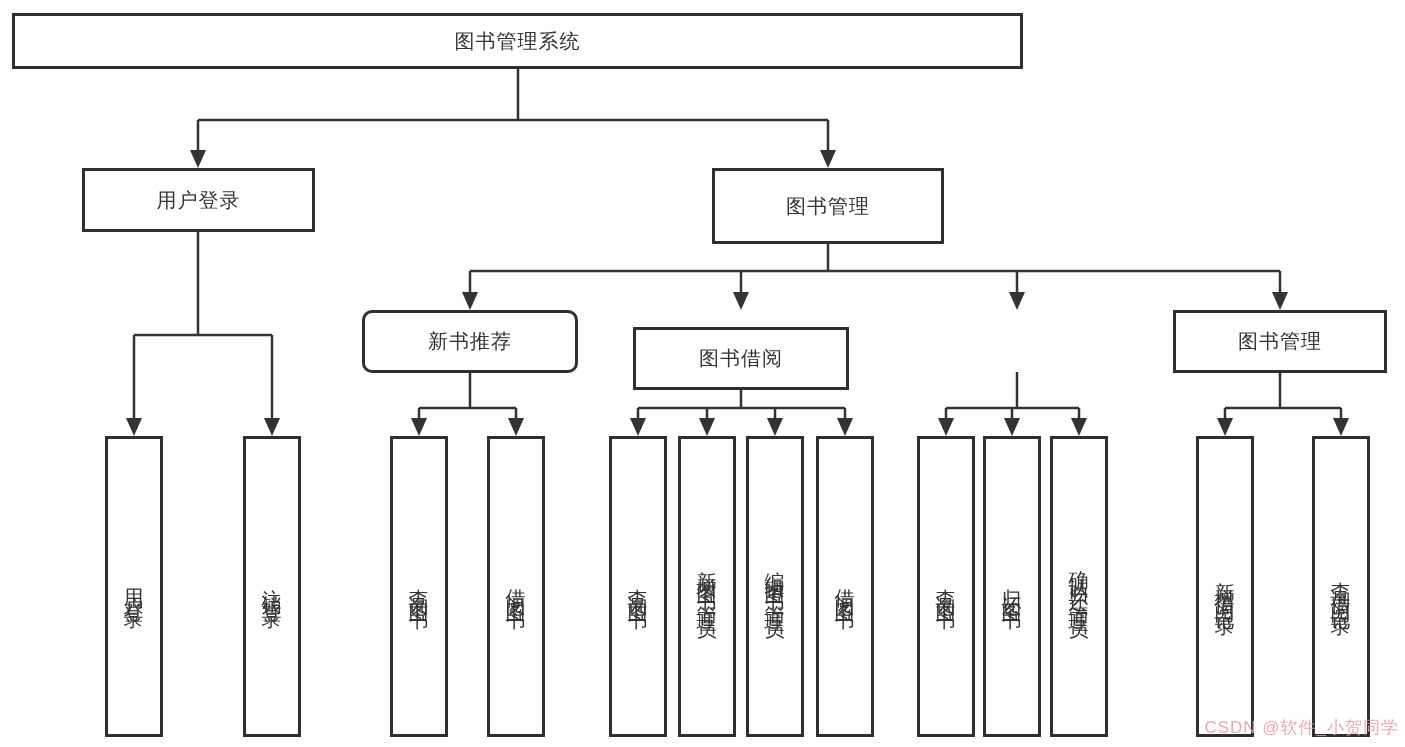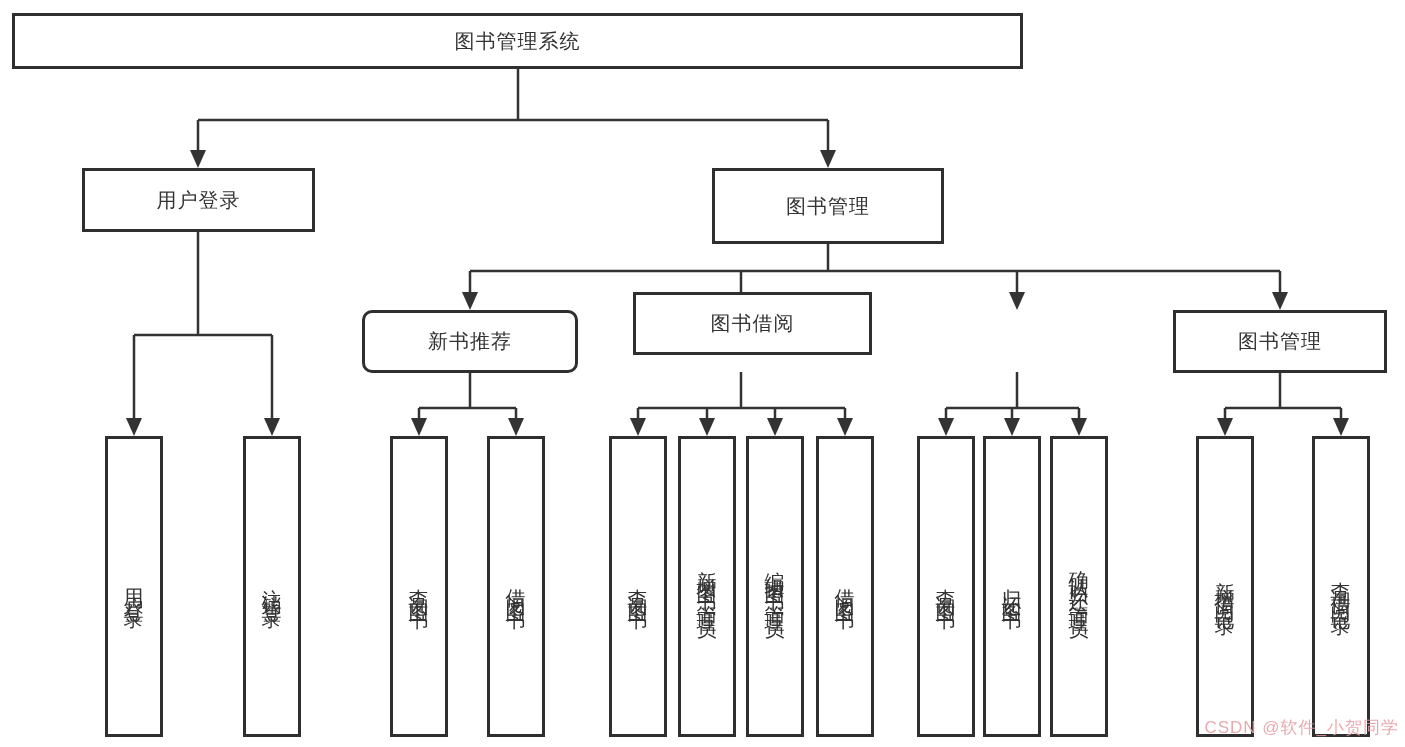--- a/index.html
+++ b/index.html
@@ -39,21 +39,21 @@
     line-height: 1;
     white-space: nowrap;
   }
   
   #root-box     { left: 12px;   top: 13px;  width: 1011px; height: 56px; }
   
   #l2-user      { left: 82px;   top: 168px; width: 233px;  height: 64px; }
   #l2-book      { left: 712px;  top: 168px; width: 232px;  height: 76px; }
   
   #l3-new       { left: 362px;  top: 310px; width: 216px;  height: 63px; border-radius: 10px; }
-  #l3-borrow    { left: 633px;  top: 292px; width: 239px;  height: 63px; align-items: center; }
+  #l3-borrow    { left: 633px;  top: 327px; width: 216px;  height: 63px; align-items: center; }
   #l3-current   { left: 904px;  top: 310px; width: 228px;  height: 63px; }
   #l3-records   { left: 1173px; top: 310px; width: 214px;  height: 63px; }
   
   .vnode        { top: 436px; width: 58px; height: 301px; }
   #v-login      { left: 105px; }
   #v-logout     { left: 243px; }
   #v-nb-query   { left: 390px; }
   #v-nb-borrow  { left: 487px; }
   #v-bb-query   { left: 609px; }
   #v-bb-add     { left: 678px; }

